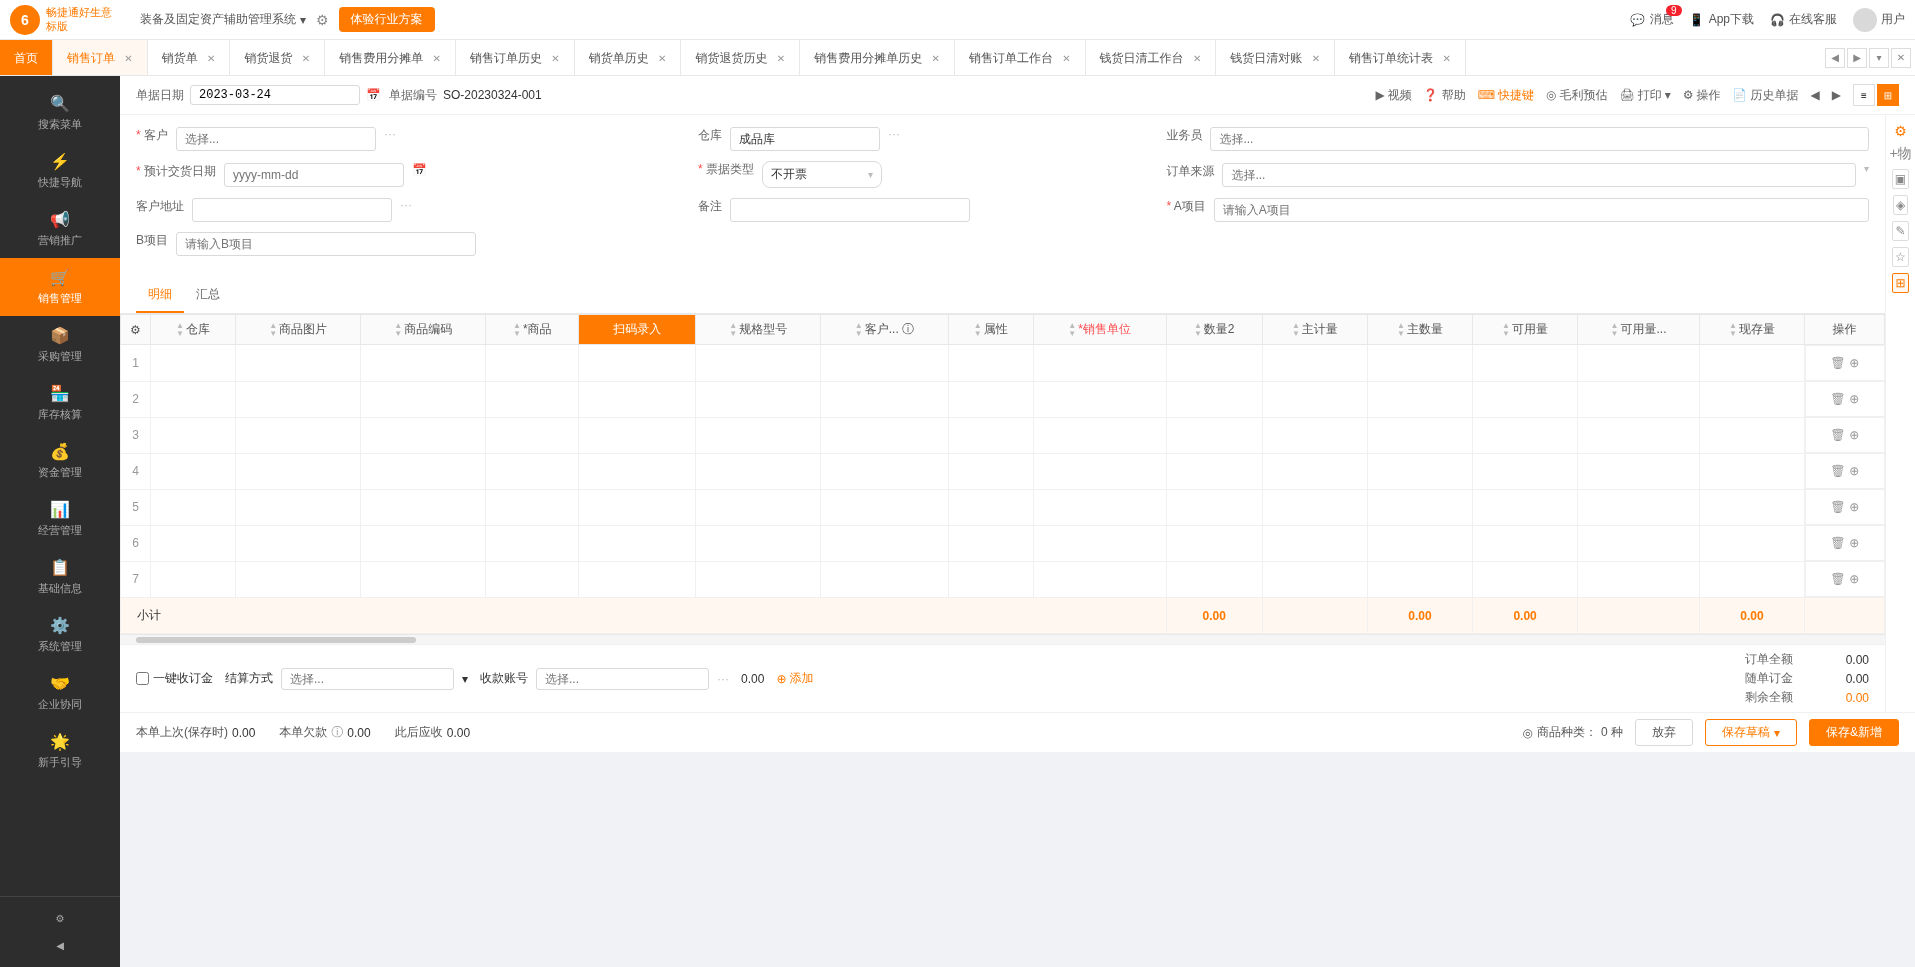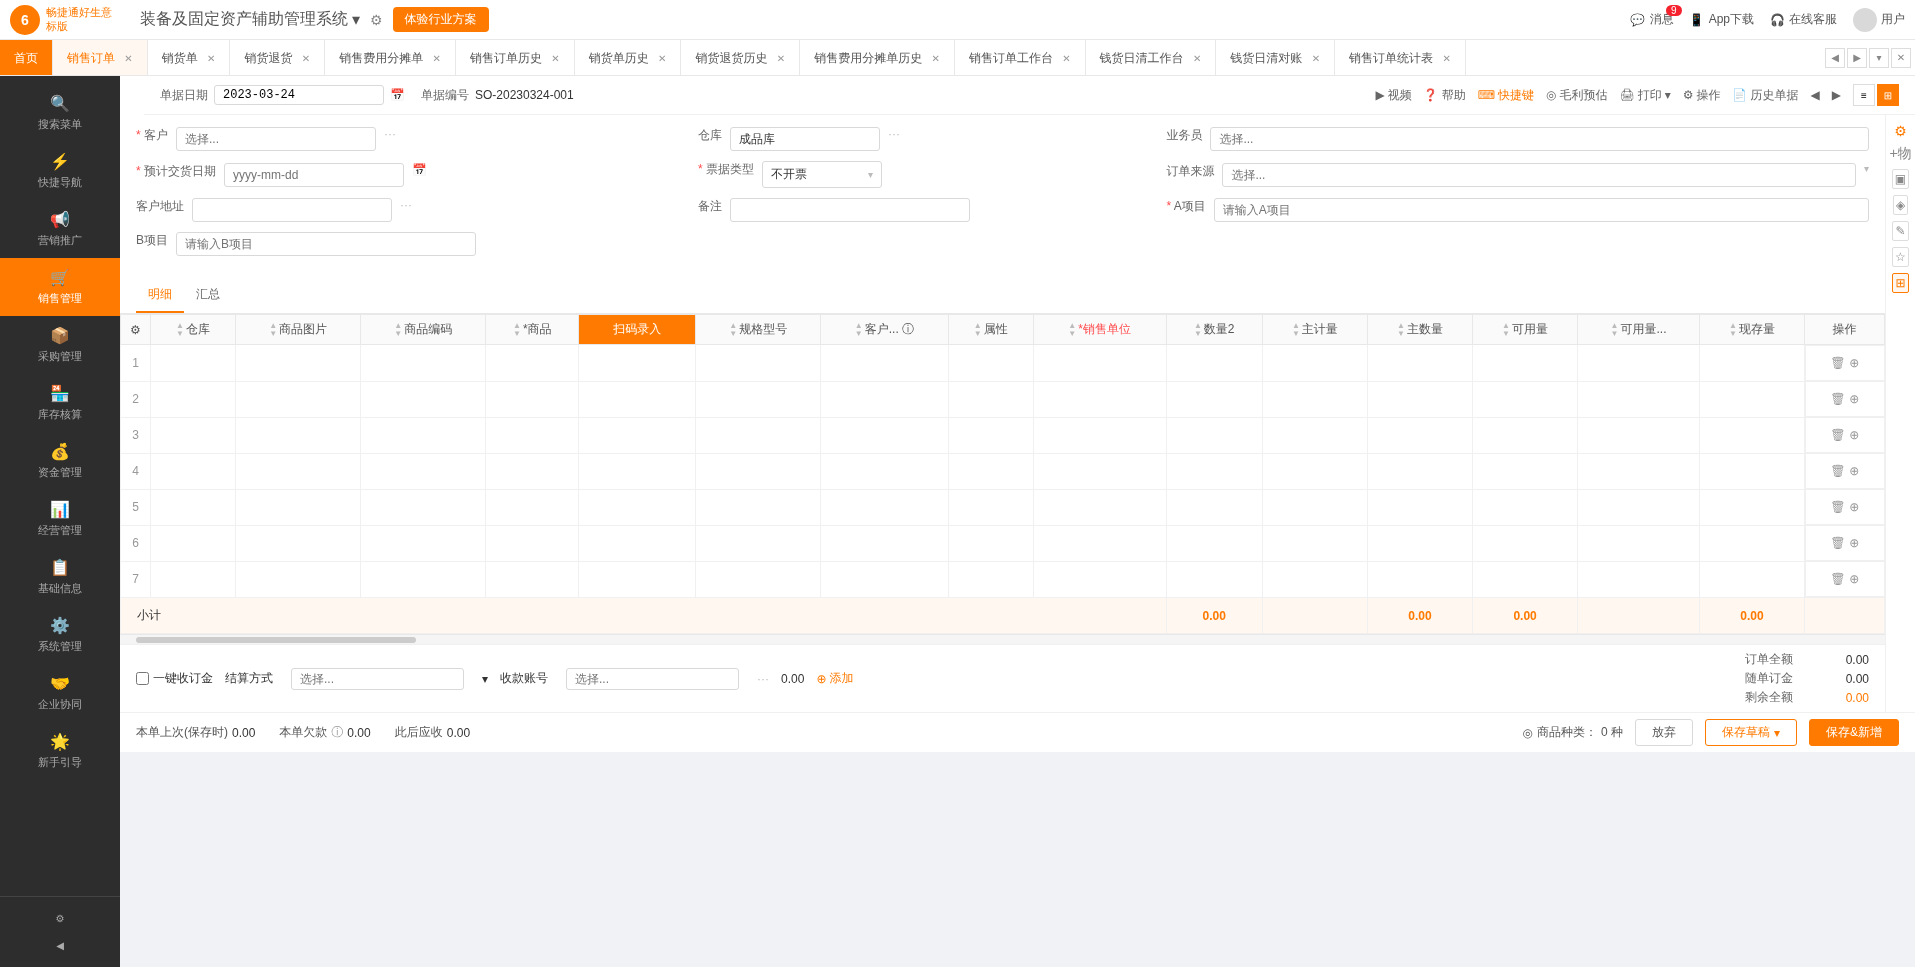--- a/index.html
+++ b/index.html
@@ -3,21 +3,21 @@
   <meta charset="utf-8">
   <style>
     * { box-sizing: border-box; margin: 0; padding: 0; }
     body { font-family: 'Microsoft YaHei', Arial, sans-serif; font-size: 12px; background: #f5f5f5; color: #333; }
     
     
     .top-bar { height: 40px; background: #fff; border-bottom: 1px solid #e8e8e8; display: flex; align-items: center; padding: 0 10px; gap: 10px; }
     .logo-area { display: flex; align-items: center; gap: 6px; width: 120px; }
     .logo-icon { width: 30px; height: 30px; background: #ff7a00; border-radius: 50%; display: flex; align-items: center; justify-content: center; color: white; font-size: 14px; font-weight: bold; }
     .logo-text { font-size: 11px; color: #ff7a00; line-height: 1.2; }
-    .system-name { display: flex; align-items: center; gap: 4px; color: #555; font-size: 16px; cursor: pointer; }
+    .system-name { display: flex; align-items: center; gap: 4px; color: #555; font-size: 12px; cursor: pointer; }
     .top-bar-right { margin-left: auto; display: flex; align-items: center; gap: 16px; color: #555; font-size: 12px; }
     .badge-btn { position: relative; display: flex; align-items: center; gap: 4px; cursor: pointer; }
     .badge { position: absolute; top: -6px; right: -8px; background: #f5222d; color: white; border-radius: 8px; font-size: 10px; padding: 0 4px; min-width: 16px; text-align: center; }
     .action-btn { display: flex; align-items: center; gap: 4px; cursor: pointer; color: #555; }
     .user-avatar { width: 24px; height: 24px; background: #d9d9d9; border-radius: 50%; }
     .industry-btn { background: #ff7a00; color: white; border: none; padding: 4px 12px; border-radius: 4px; cursor: pointer; font-size: 12px; }
     .gear-icon-btn { cursor: pointer; color: #888; font-size: 14px; }
 
     
     .nav-tabs { height: 36px; background: #fff; border-bottom: 1px solid #e8e8e8; display: flex; align-items: center; padding: 0; overflow: hidden; }
@@ -40,21 +40,21 @@
     .sidebar-bottom { margin-top: auto; padding: 8px 0; border-top: 1px solid #444; }
     .sidebar-collapse { display: flex; flex-direction: column; align-items: center; padding: 8px; cursor: pointer; color: #aaa; font-size: 10px; }
 
     
     .content-area { flex: 1; overflow: auto; background: #f0f2f5; }
     
     
     .form-container { background: #fff; margin: 0; padding: 0; }
     
     
-    .form-header { display: flex; align-items: center; padding: 8px 16px; background: #fff; border-bottom: 1px solid #f0f0f0; gap: 16px; margin-left: 24px; }
+    .form-header { display: flex; align-items: center; padding: 8px 16px; background: #fff; border-bottom: 1px solid #f0f0f0; gap: 8px; }
     .form-field { display: flex; align-items: center; gap: 6px; font-size: 12px; }
     .form-label { color: #666; }
     .form-value { color: #333; font-weight: 500; }
     .date-input { border: 1px solid #d9d9d9; padding: 2px 8px; border-radius: 3px; font-size: 12px; font-family: Liberation Mono, monospace; }
     .form-header-right { margin-left: auto; display: flex; align-items: center; gap: 12px; font-size: 12px; color: #666; }
     .header-action { cursor: pointer; display: flex; align-items: center; gap: 3px; }
     .header-action.orange { color: #ff7a00; }
     .layout-btns { display: flex; gap: 2px; }
     .layout-btn { width: 22px; height: 22px; border: 1px solid #ddd; background: #fff; cursor: pointer; display: flex; align-items: center; justify-content: center; font-size: 10px; }
     .layout-btn.active { background: #ff7a00; color: white; border-color: #ff7a00; }
@@ -87,21 +87,21 @@
     .th-orange { background: #ff7a00 !important; color: white !important; }
     .th-gear { background: #fafafa; text-align: center; }
     
     
     .summary-row td { background: #fff7f0; font-weight: 500; }
     .summary-label { text-align: left !important; padding-left: 16px !important; color: #333; }
     
     
     .payment-bar { background: #fff; border-top: 1px solid #f0f0f0; padding: 6px 16px; display: flex; align-items: center; gap: 12px; font-size: 12px; }
     .checkbox-item { display: flex; align-items: center; gap: 4px; }
-    .payment-field { display: flex; align-items: center; gap: 18px; }
+    .payment-field { display: flex; align-items: center; gap: 8px; }
     .payment-select { border: 1px solid #d9d9d9; padding: 3px 8px; border-radius: 3px; font-size: 12px; color: #bbb; }
     .payment-amount { color: #333; }
     .add-payment-btn { color: #ff7a00; cursor: pointer; display: flex; align-items: center; gap: 3px; }
     .payment-summary { margin-left: auto; display: flex; flex-direction: column; align-items: flex-end; gap: 2px; }
     .payment-line { display: flex; gap: 16px; align-items: center; }
     .payment-line-label { color: #666; }
     .payment-line-value { color: #333; min-width: 60px; text-align: right; }
     .payment-line-value.orange { color: #ff7a00; }
 
     
@@ -313,21 +313,21 @@
             </div>
 
             <div class="form-row">
               <div class="form-col" style="flex:1.2;">
                 <span class="field-label required">预计交货日期</span>
                 <input class="field-input" type="text" placeholder="yyyy-mm-dd" style="max-width: 180px;">
                 <span style="cursor:pointer;">📅</span>
               </div>
               <div class="form-col" style="flex:1;">
                 <span class="field-label required">票据类型</span>
-                <div class="field-select" style="min-width:120px;">
+                <div class="field-select" style="min-width:120px;border-radius:8px;">
                   <span class="field-select-value">不开票</span>
                   <span class="field-select-arrow">▾</span>
                 </div>
               </div>
               <div class="form-col" style="flex:1.5;">
                 <span class="field-label">订单来源</span>
                 <input class="field-input" type="text" placeholder="选择..." style="flex: 1 1 0%;">
                 <span class="field-select-arrow">▾</span>
               </div>
             </div>

